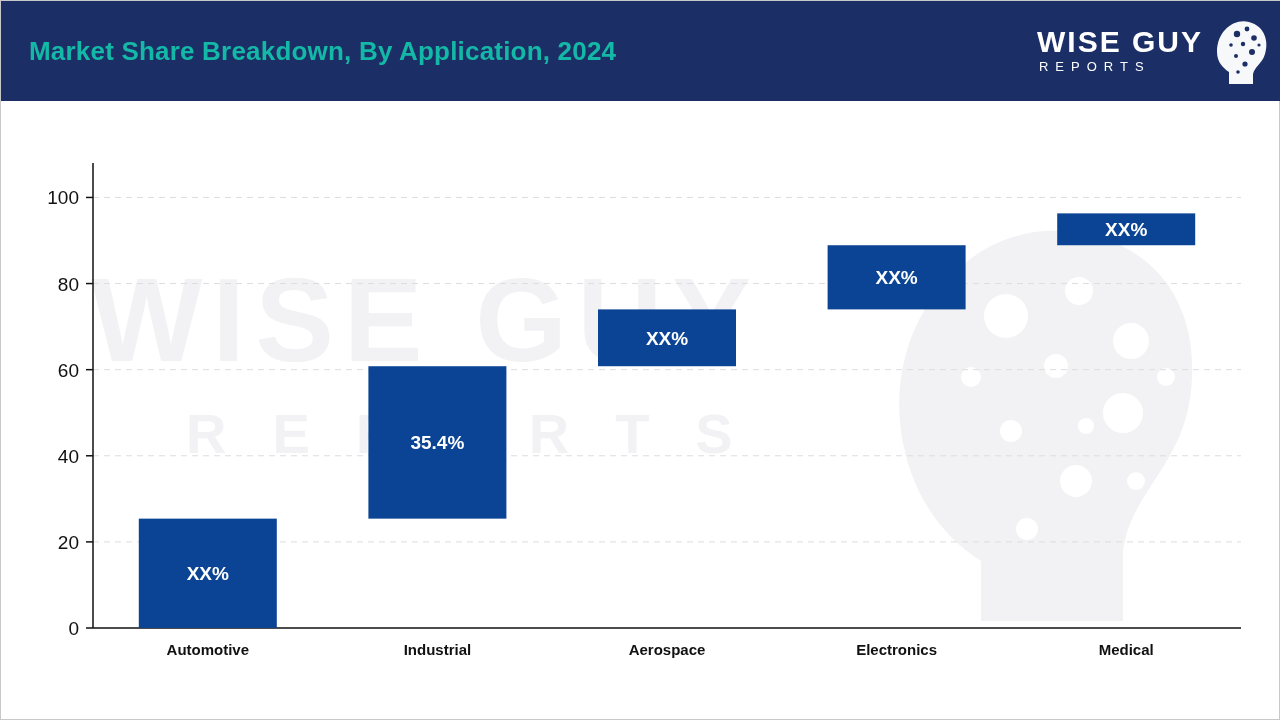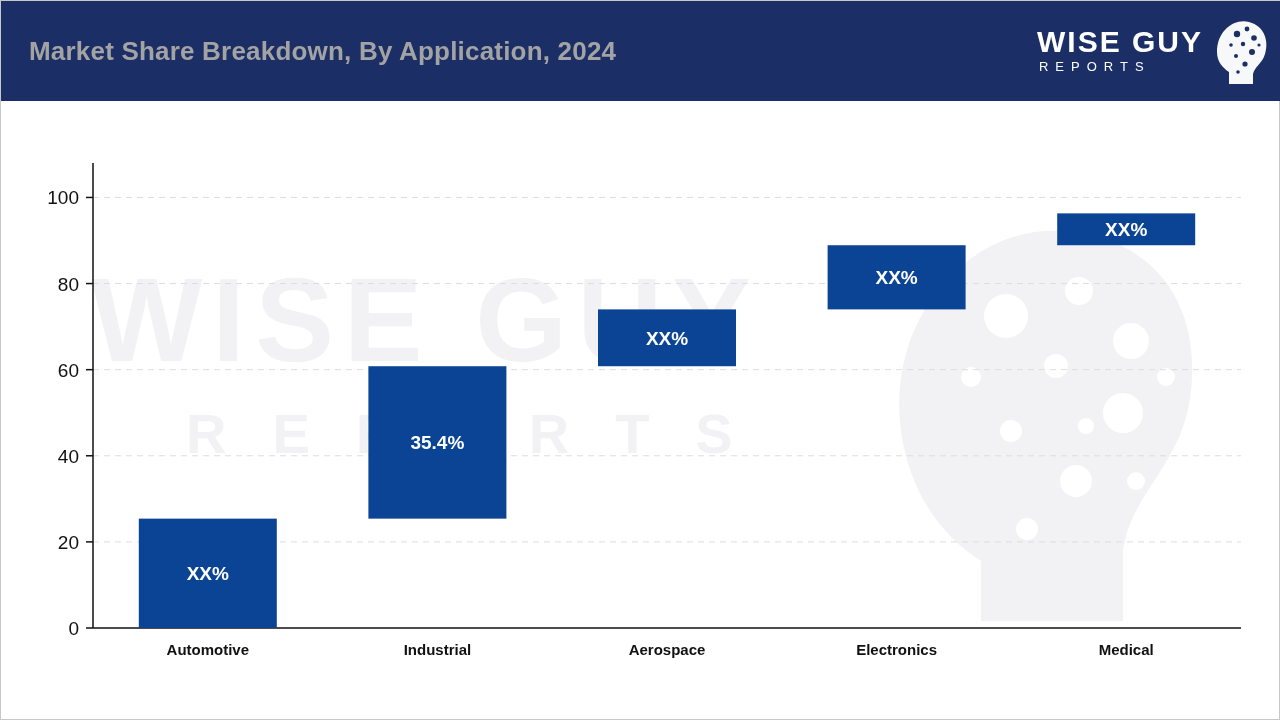--- a/index.html
+++ b/index.html
@@ -26,21 +26,21 @@
     position: absolute;
     left: 0; top: 0;
     width: 1280px;
     height: 100px;
     background: #1b2f66;
     display: flex;
     align-items: center;
     justify-content: space-between;
   }
   .header-title {
-    color: #a3a3a3;
+    color: #14b8a6;
     font-size: 26px;
     font-weight: bold;
     margin-left: 28px;
     letter-spacing: 0.2px;
     white-space: nowrap;
   }
   .brand {
     margin-right: 8px;
     display: flex;
     align-items: center;

